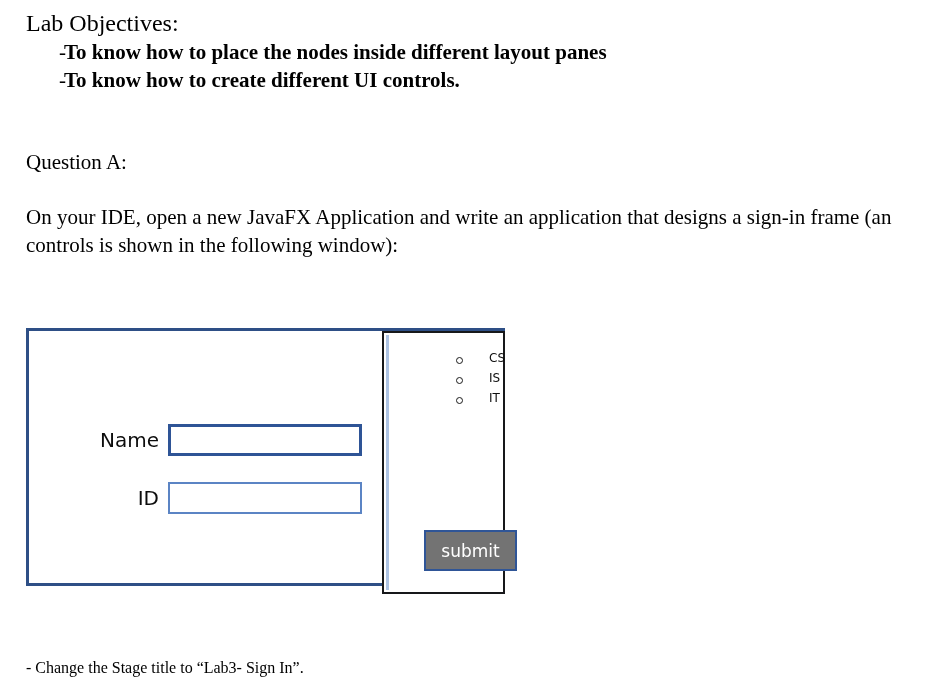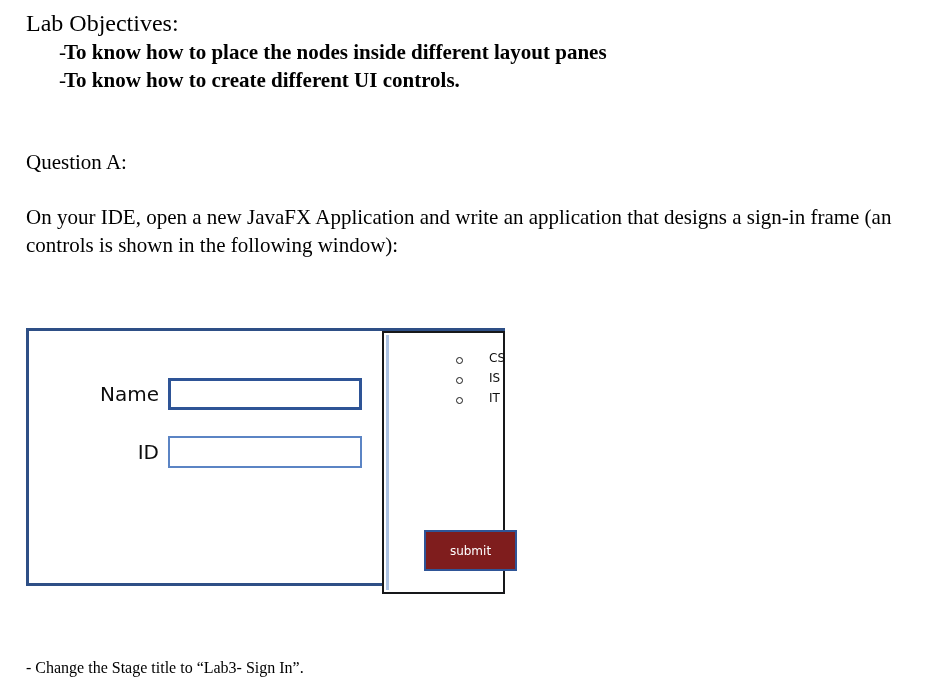--- a/index.html
+++ b/index.html
@@ -97,20 +97,21 @@
     border: 3px solid #2e4f86;
     box-sizing: border-box;
     background: #ffffff;
   }
 
   
   .field-row {
     position: absolute;
     display: flex;
     align-items: center;
+    margin-top: 46px;
   }
   .field-label {
     font-family: "DejaVu Sans", "Liberation Sans", sans-serif;
     font-size: 20px;
     color: #0d0d0d;
     text-align: right;
     padding-right: 9px;
     box-sizing: border-box;
   }
   .field-box {
@@ -194,26 +195,26 @@
     color: #0d0d0d;
     line-height: 1;
   }
 
   .submit-button {
     position: absolute;
     left: 40px;
     top: 197px;
     width: 93px;
     height: 41px;
-    background: #7f1d1d;
+    background: #737373;
     border: 2px solid #2f5597;
     box-sizing: border-box;
     color: #ffffff;
     font-family: "DejaVu Sans", "Liberation Sans", sans-serif;
-    font-size: 12px;
+    font-size: 17px;
     display: flex;
     align-items: center;
     justify-content: center;
     cursor: pointer;
   }
 </style>
 </head>
 <body>
 
 <div class="doc">

